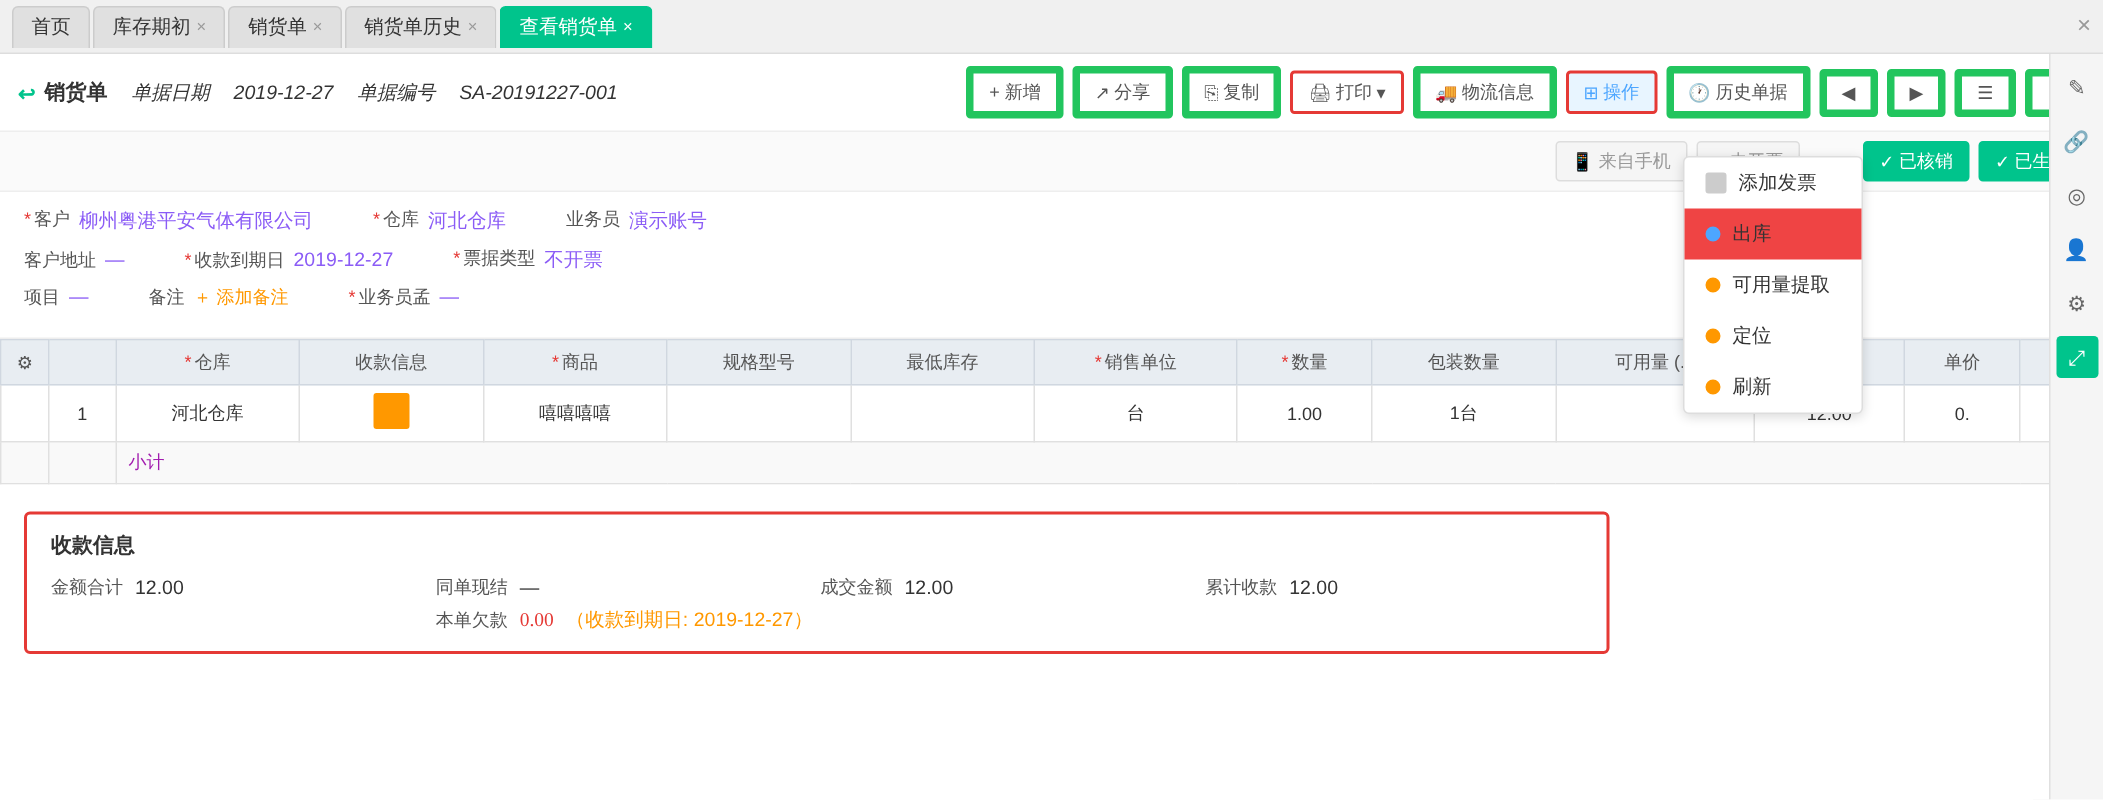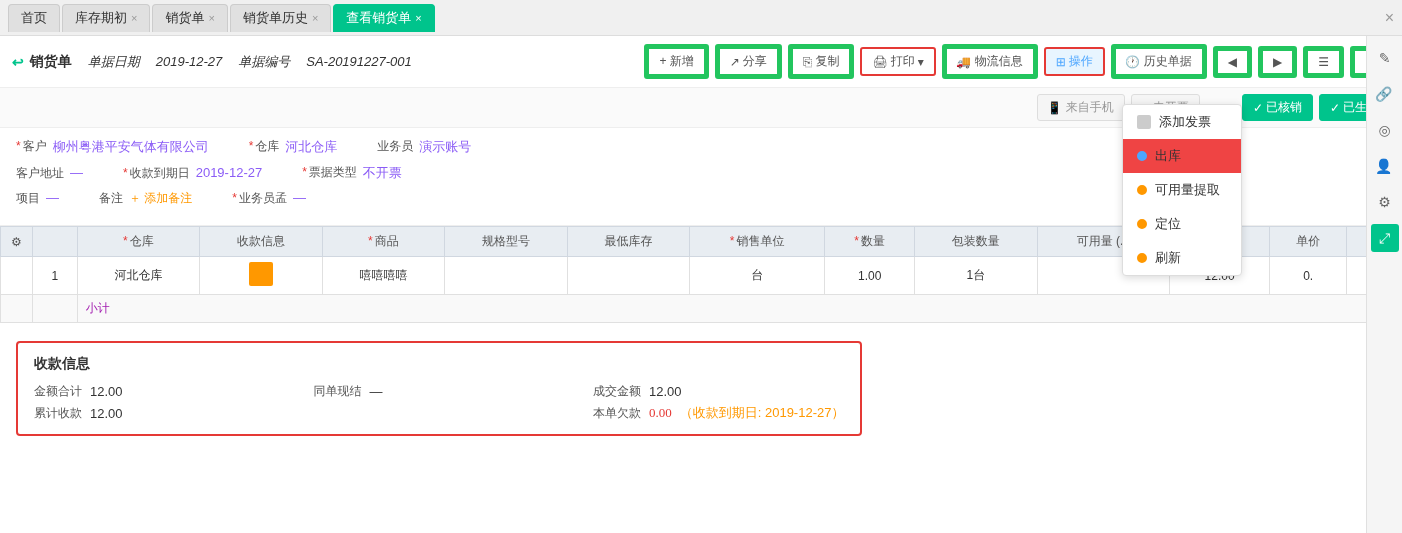--- a/index.html
+++ b/index.html
@@ -76,21 +76,21 @@
     .th-required::before { content: '*'; color: #e53935; margin-right: 2px; }
     .col-settings { width: 32px; }
     .product-img { width: 24px; height: 24px; background: #ff9800; display: inline-block; border-radius: 2px; }
 
     
     .payment-box {
       border: 2px solid #e53935; border-radius: 4px; margin: 10px 16px; padding: 12px 16px;
       display: inline-block; min-width: 500px; background: #fff;
     }
     .payment-title { font-weight: bold; font-size: 14px; margin-bottom: 10px; }
-    .payment-grid { display: grid; grid-template-columns: 1fr 1fr 1fr; gap: 4px 28px; }
+    .payment-grid { display: grid; grid-template-columns: 1fr 1fr 1fr 1fr; gap: 4px 5px; }
     .payment-row { display: flex; align-items: center; gap: 8px; }
     .payment-label { color: #555; font-size: 12px; white-space: nowrap; }
     .payment-val { color: #333; font-size: 13px; }
     .payment-val.orange { color: #ff9800; }
     .payment-val.red { color: #e53935; font-family: Liberation Serif, serif; }
 
     
     .right-sidebar {
       position: absolute; right: 0; top: 0; bottom: 0; width: 36px;
       background: #f5f5f5; border-left: 1px solid #e0e0e0;

